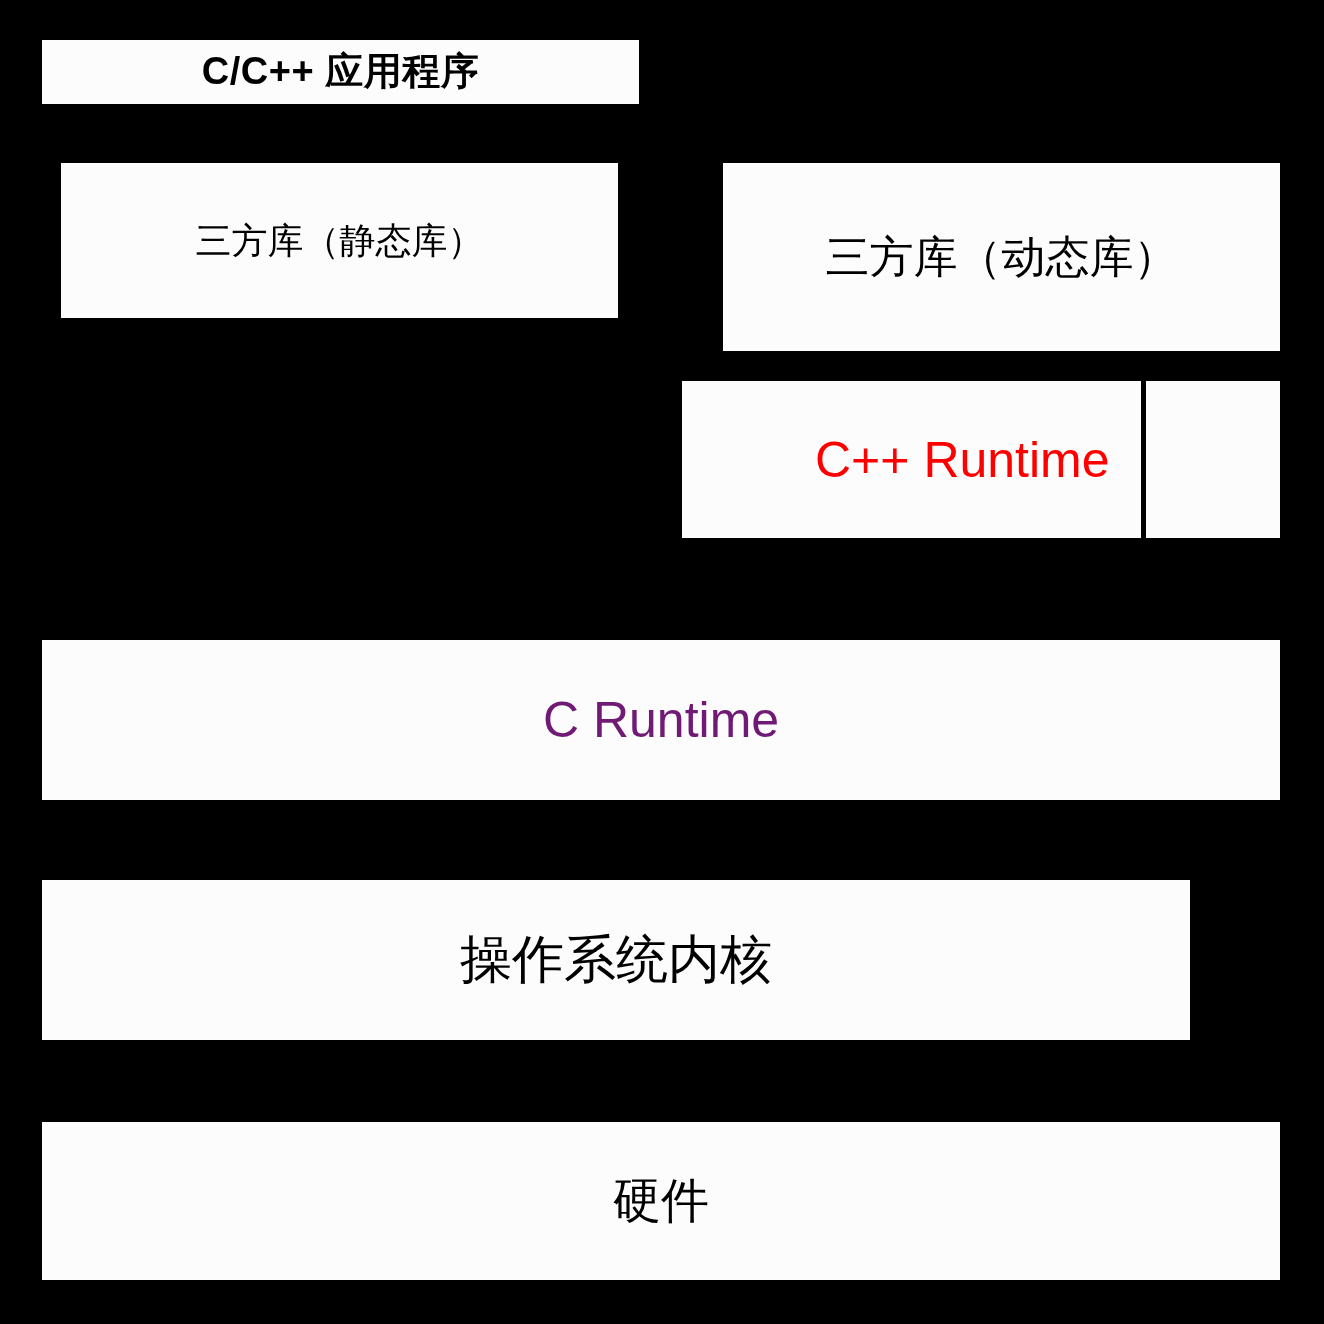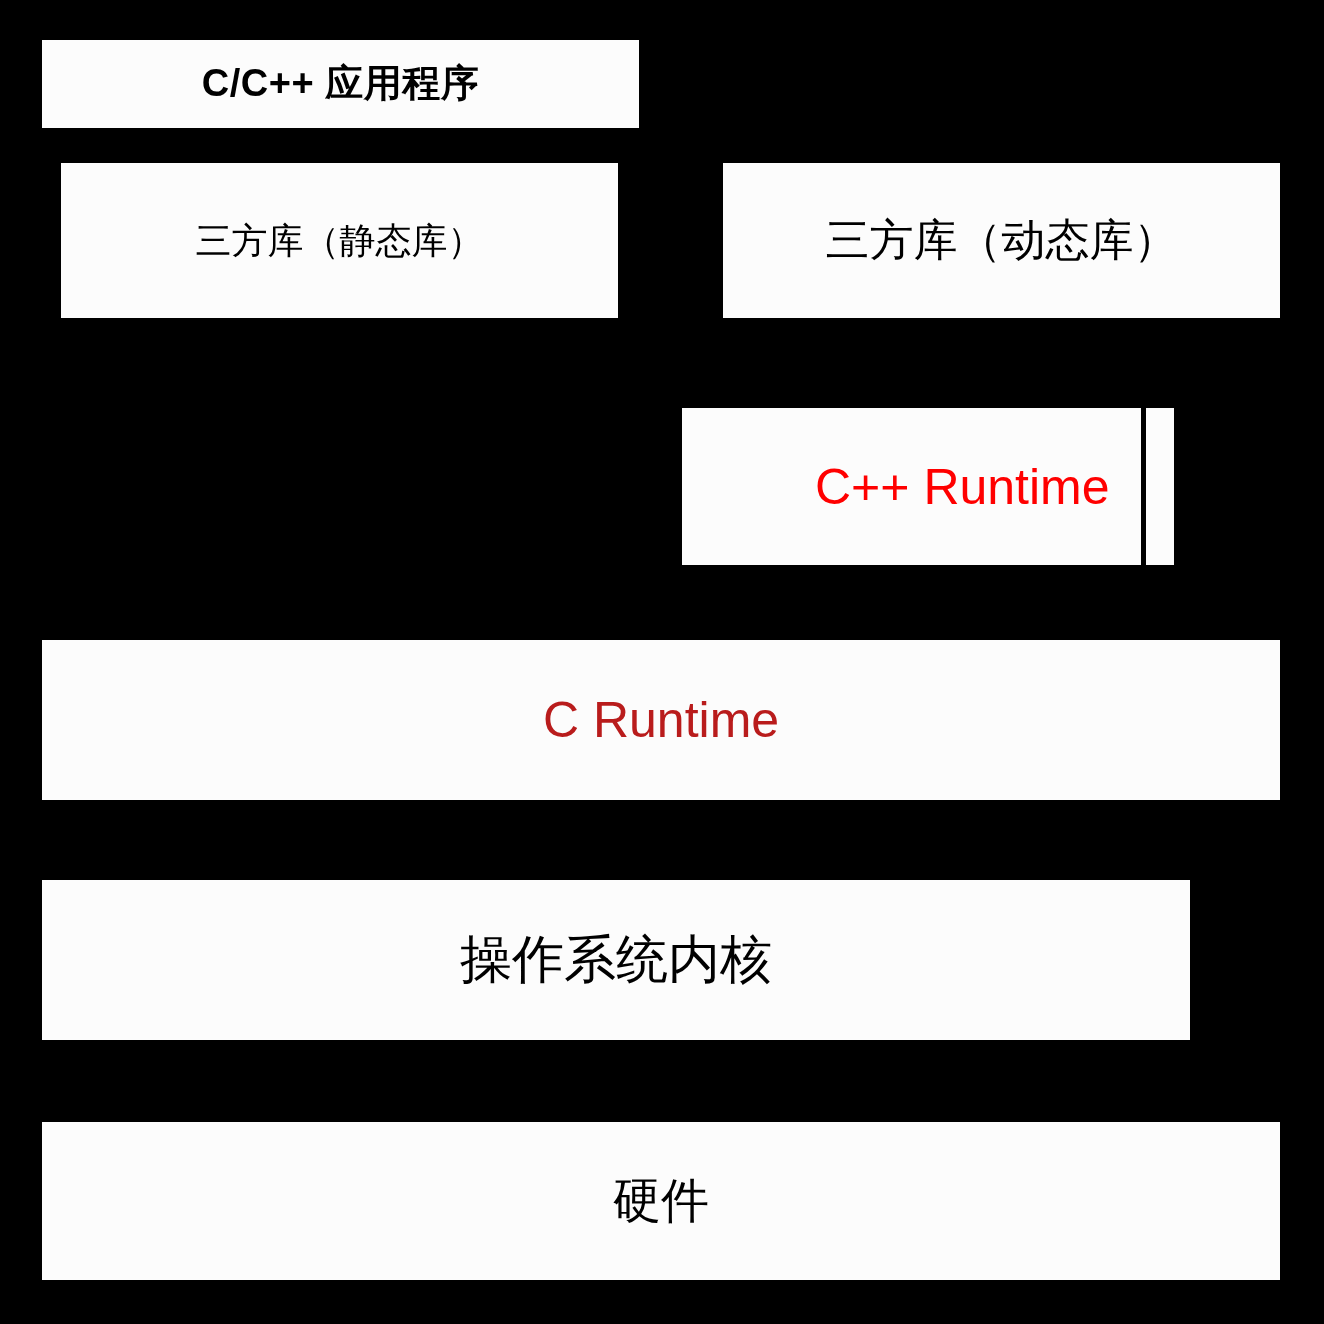--- a/index.html
+++ b/index.html
@@ -24,45 +24,45 @@
     justify-content: center;
     color: #000000;
     line-height: 1.1;
     white-space: nowrap;
   }
   
   #box-app {
     left: 42px;
     top: 40px;
     width: 597px;
-    height: 88px;
+    height: 64px;
     font-size: 38px;
     font-weight: bold;
     letter-spacing: 0.5px;
   }
   
   #box-static-lib {
     left: 61px;
     top: 163px;
     width: 557px;
     height: 155px;
     font-size: 36px;
   }
   #box-dynamic-lib {
     left: 723px;
     top: 163px;
     width: 557px;
-    height: 155px;
+    height: 188px;
     font-size: 44px;
   }
   
   #box-cpp-runtime {
     left: 682px;
-    top: 408px;
-    width: 492px;
+    top: 381px;
+    width: 598px;
     height: 157px;
     justify-content: flex-start;
     align-items: center;
   }
   #cpp-runtime-label {
     position: absolute;
     left: 133px;
     top: 50%;
     transform: translateY(-50%);
     font-size: 50px;
@@ -77,21 +77,21 @@
     height: 157px;
     background: #000000;
   }
   
   #box-c-runtime {
     left: 42px;
     top: 640px;
     width: 1238px;
     height: 160px;
     font-size: 50px;
-    color: #b91c1c;
+    color: #701a75;
   }
   
   #box-os-kernel {
     left: 42px;
     top: 880px;
     width: 1148px;
     height: 160px;
     font-size: 52px;
     text-align: center;
   }

